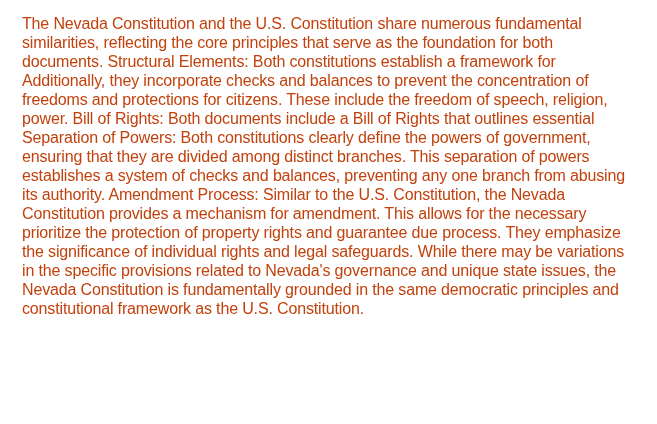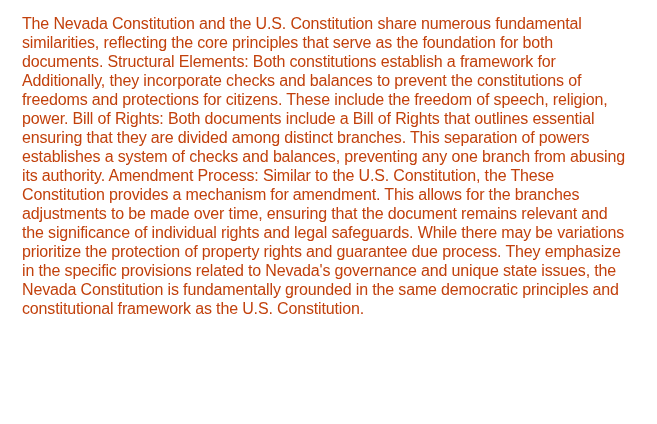--- a/index.html
+++ b/index.html
@@ -29,26 +29,26 @@
       white-space: nowrap;
     }
   </style>
 </head>
 <body>
 
 <div class="doc">
   <span class="line">The Nevada Constitution and the U.S. Constitution share numerous fundamental</span>
   <span class="line">similarities, reflecting the core principles that serve as the foundation for both</span>
   <span class="line">documents. Structural Elements: Both constitutions establish a framework for</span>
-  <span class="line">Additionally, they incorporate checks and balances to prevent the constitutions of</span>
+  <span class="line">Additionally, they incorporate checks and balances to prevent the concentration of</span>
   <span class="line">freedoms and protections for citizens. These include the freedom of speech, religion,</span>
   <span class="line">power. Bill of Rights: Both documents include a Bill of Rights that outlines essential</span>
+  <span class="line">Separation of Powers: Both constitutions clearly define the powers of government,</span>
   <span class="line">ensuring that they are divided among distinct branches. This separation of powers</span>
   <span class="line">establishes a system of checks and balances, preventing any one branch from abusing</span>
-  <span class="line">its authority. Amendment Process: Similar to the U.S. Constitution, the These</span>
-  <span class="line">Constitution provides a mechanism for amendment. This allows for the branches</span>
-  <span class="line">adjustments to be made over time, ensuring that the document remains relevant and</span>
+  <span class="line">its authority. Amendment Process: Similar to the U.S. Constitution, the Nevada</span>
+  <span class="line">Constitution provides a mechanism for amendment. This allows for the necessary</span>
+  <span class="line">prioritize the protection of property rights and guarantee due process. They emphasize</span>
   <span class="line">the significance of individual rights and legal safeguards. While there may be variations</span>
-  <span class="line">prioritize the protection of property rights and guarantee due process. They emphasize</span>
   <span class="line">in the specific provisions related to Nevada's governance and unique state issues, the</span>
   <span class="line">Nevada Constitution is fundamentally grounded in the same democratic principles and</span>
   <span class="line">constitutional framework as the U.S. Constitution.</span>
 </div>
 
 </body></html>

